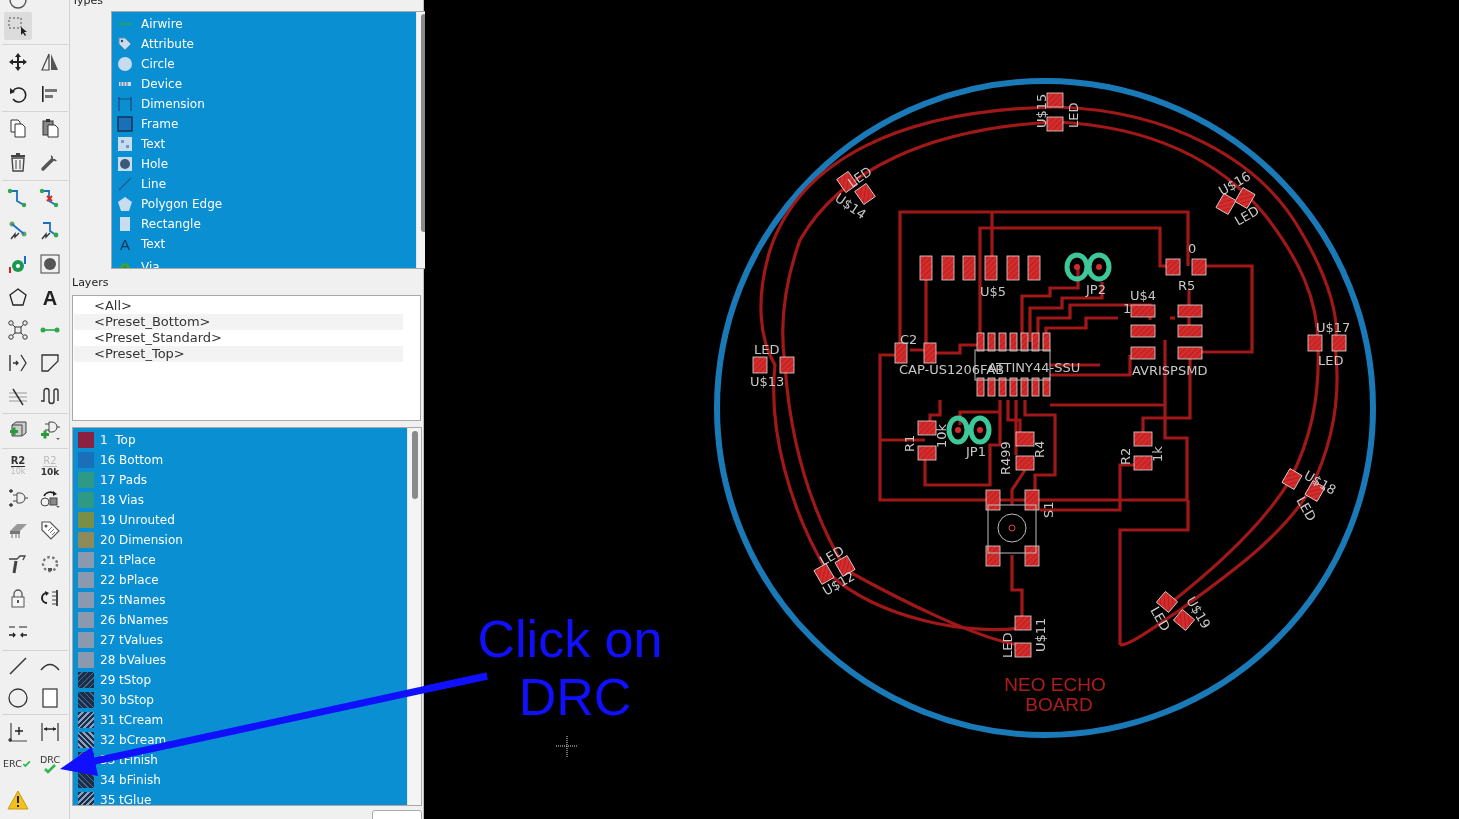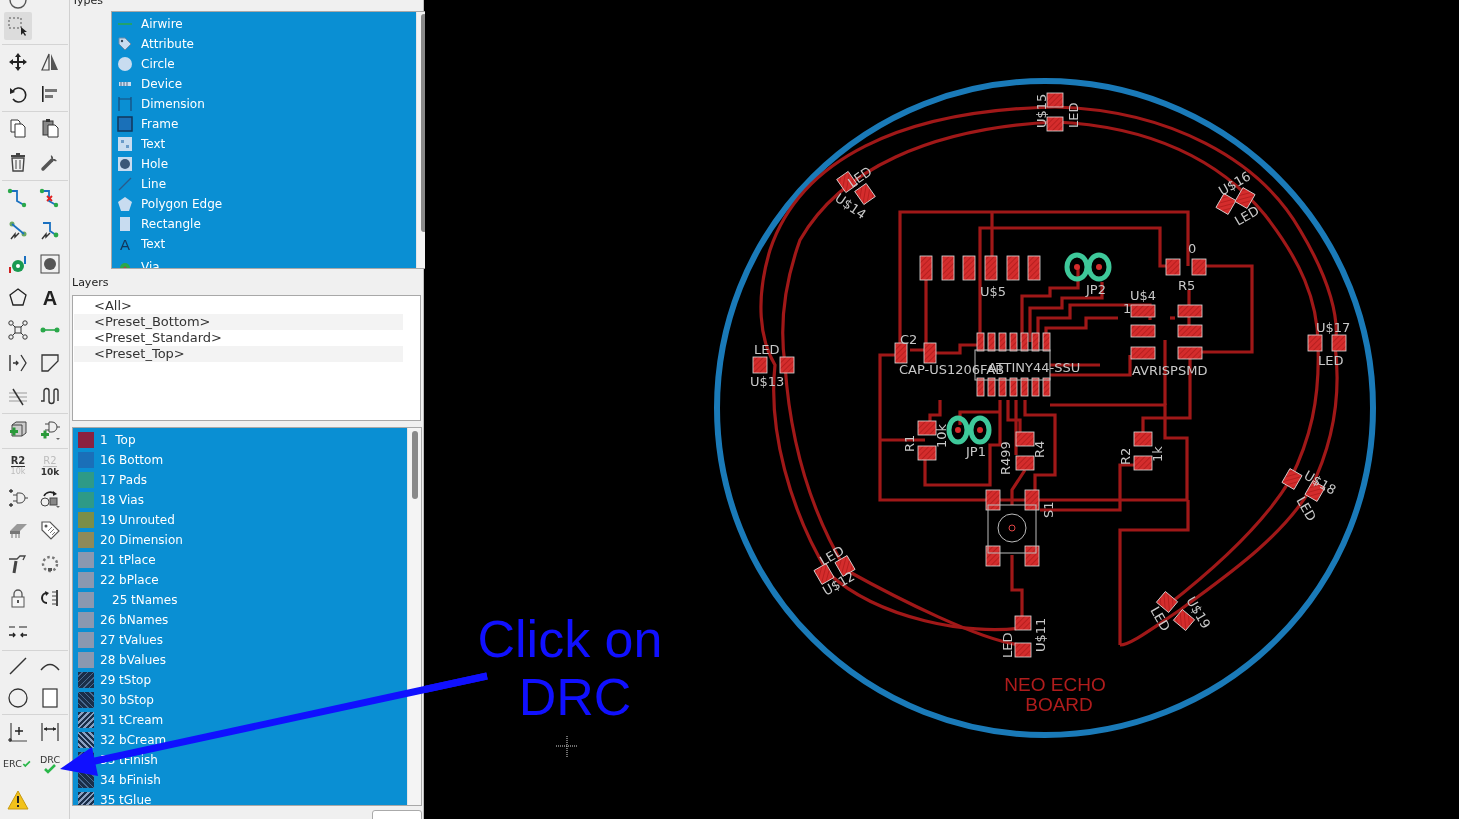--- a/index.html
+++ b/index.html
@@ -512,21 +512,21 @@
         <div class="row" style="top: 122px;">
           <span class="lay-sw" style="background: rgb(138, 152, 176);"></span>
           <span style="white-space: pre;">21 tPlace</span>
         </div>
         <div class="row" style="top: 142px;">
           <span class="lay-sw" style="background: rgb(138, 152, 176);"></span>
           <span style="white-space: pre;">22 bPlace</span>
         </div>
         <div class="row" style="top: 162px;">
           <span class="lay-sw" style="background: rgb(138, 152, 176);"></span>
-          <span style="white-space: pre; margin-left: 12px;">25 tNames</span>
+          <span style="white-space: pre;">25 tNames</span>
         </div>
         <div class="row" style="top: 182px;">
           <span class="lay-sw" style="background: rgb(138, 152, 176);"></span>
           <span style="white-space: pre;">26 bNames</span>
         </div>
         <div class="row" style="top: 202px;">
           <span class="lay-sw" style="background: rgb(138, 152, 176);"></span>
           <span style="white-space: pre;">27 tValues</span>
         </div>
         <div class="row" style="top: 222px;">

